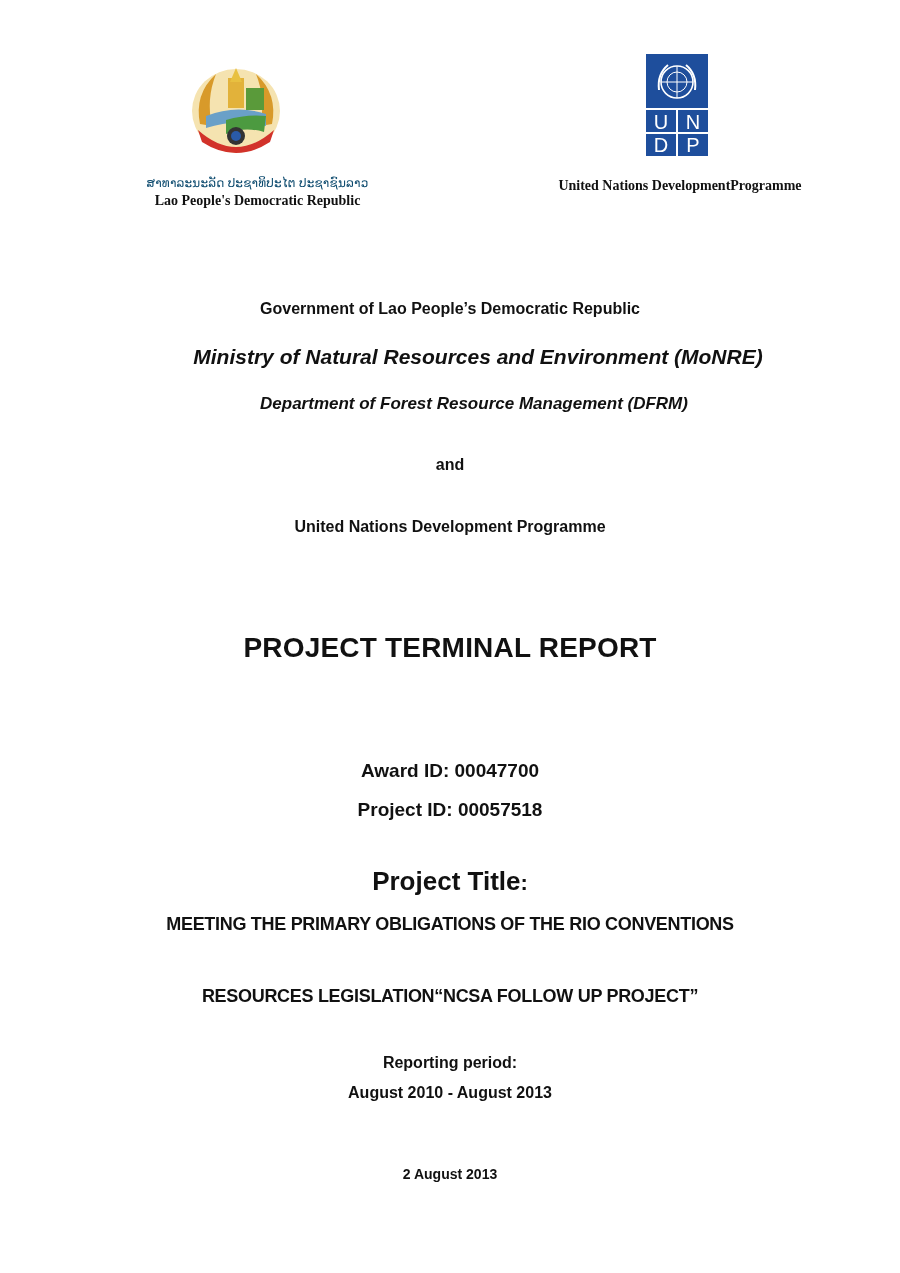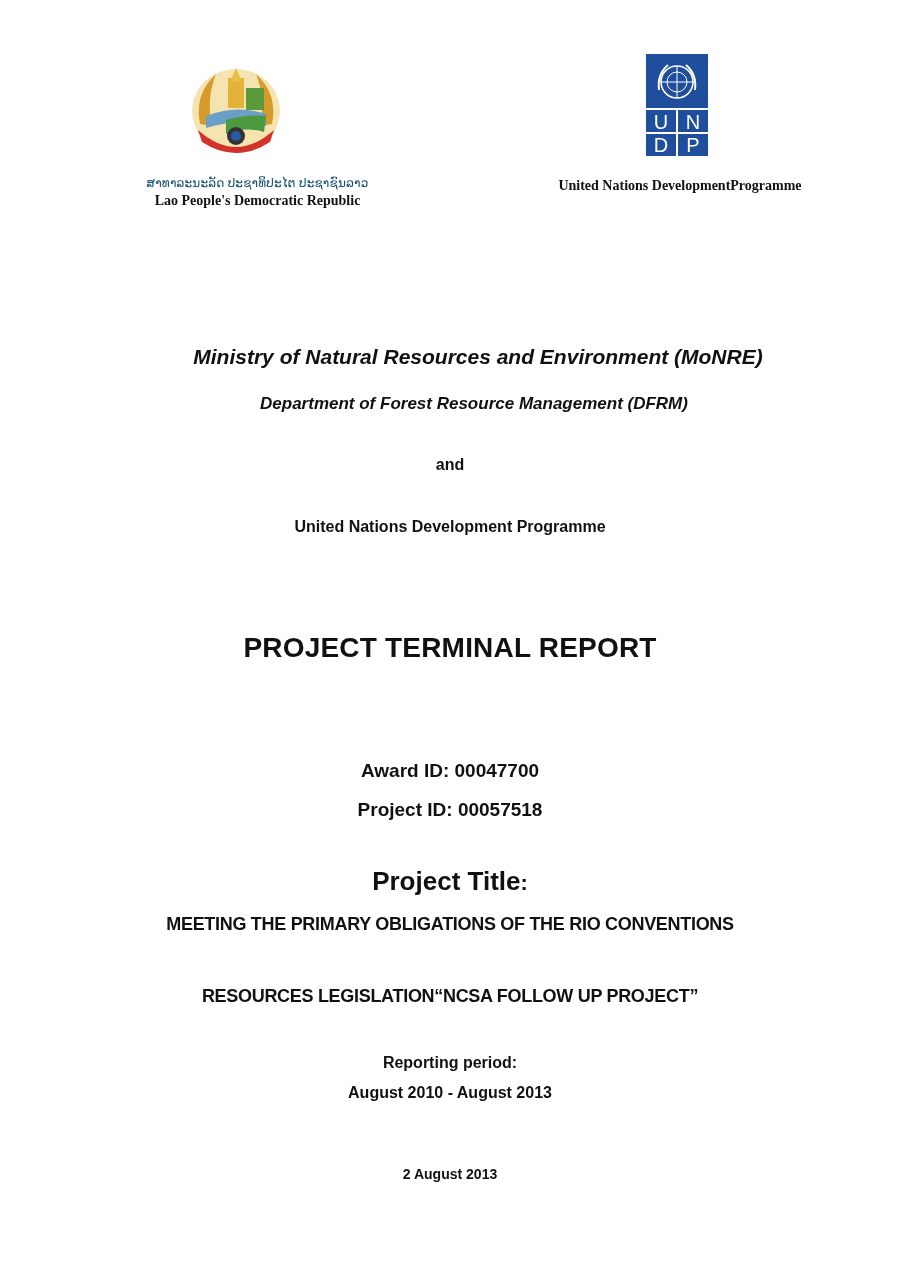--- a/index.html
+++ b/index.html
@@ -85,20 +85,21 @@
     <div class="letter sans" style="left:0;top:57px;">U</div>
     <div class="letter sans" style="left:32px;top:57px;">N</div>
     <div class="letter sans" style="left:0;top:80px;">D</div>
     <div class="letter sans" style="left:32px;top:80px;">P</div>
   </div>
 
   <div class="abs undp-block center">
     <div class="undp-name serif">United Nations DevelopmentProgramme</div>
   </div>
 
+  <div class="abs line gov">Government of Lao People’s Democratic Republic</div>
   <div class="abs line ministry">Ministry of Natural Resources and Environment (MoNRE)</div>
   <div class="abs line dept">Department of Forest Resource Management (DFRM)</div>
   <div class="abs line and">and</div>
   <div class="abs line undp-full">United Nations Development Programme</div>
 
   <div class="abs line title">PROJECT TERMINAL REPORT</div>
 
   <div class="abs line award">Award ID: 00047700</div>
   <div class="abs line projid">Project ID: 00057518</div>
 

